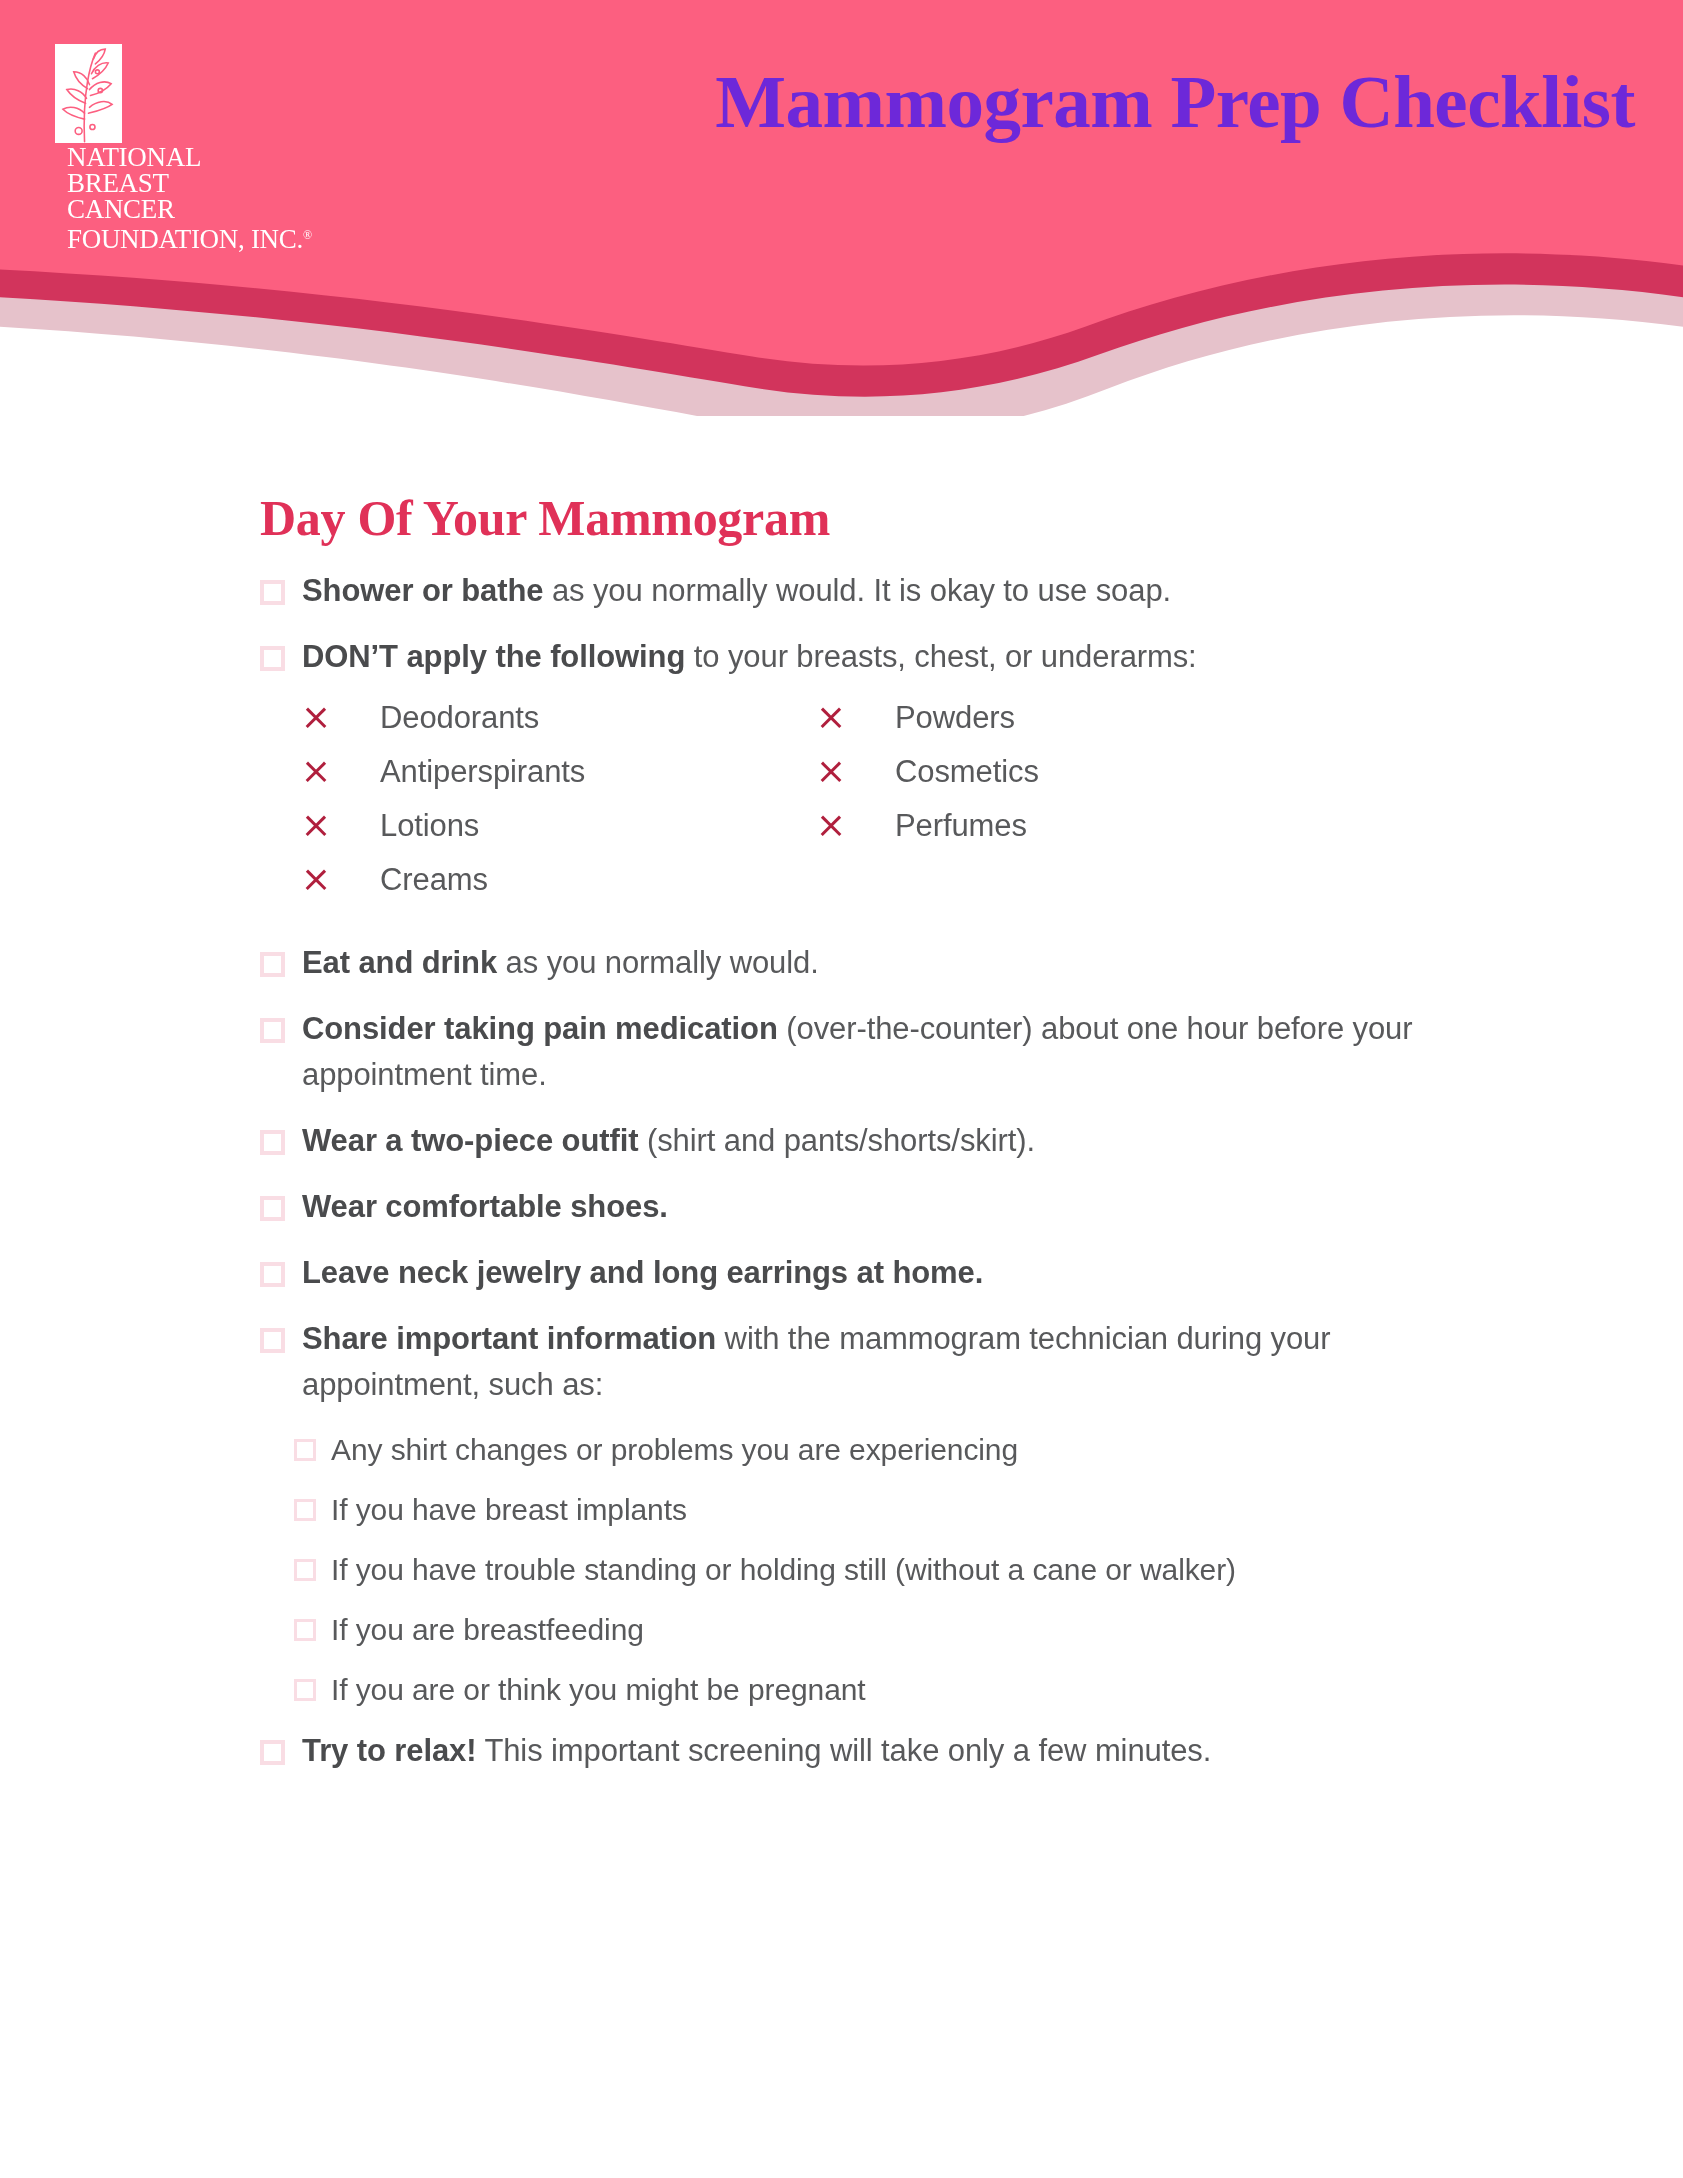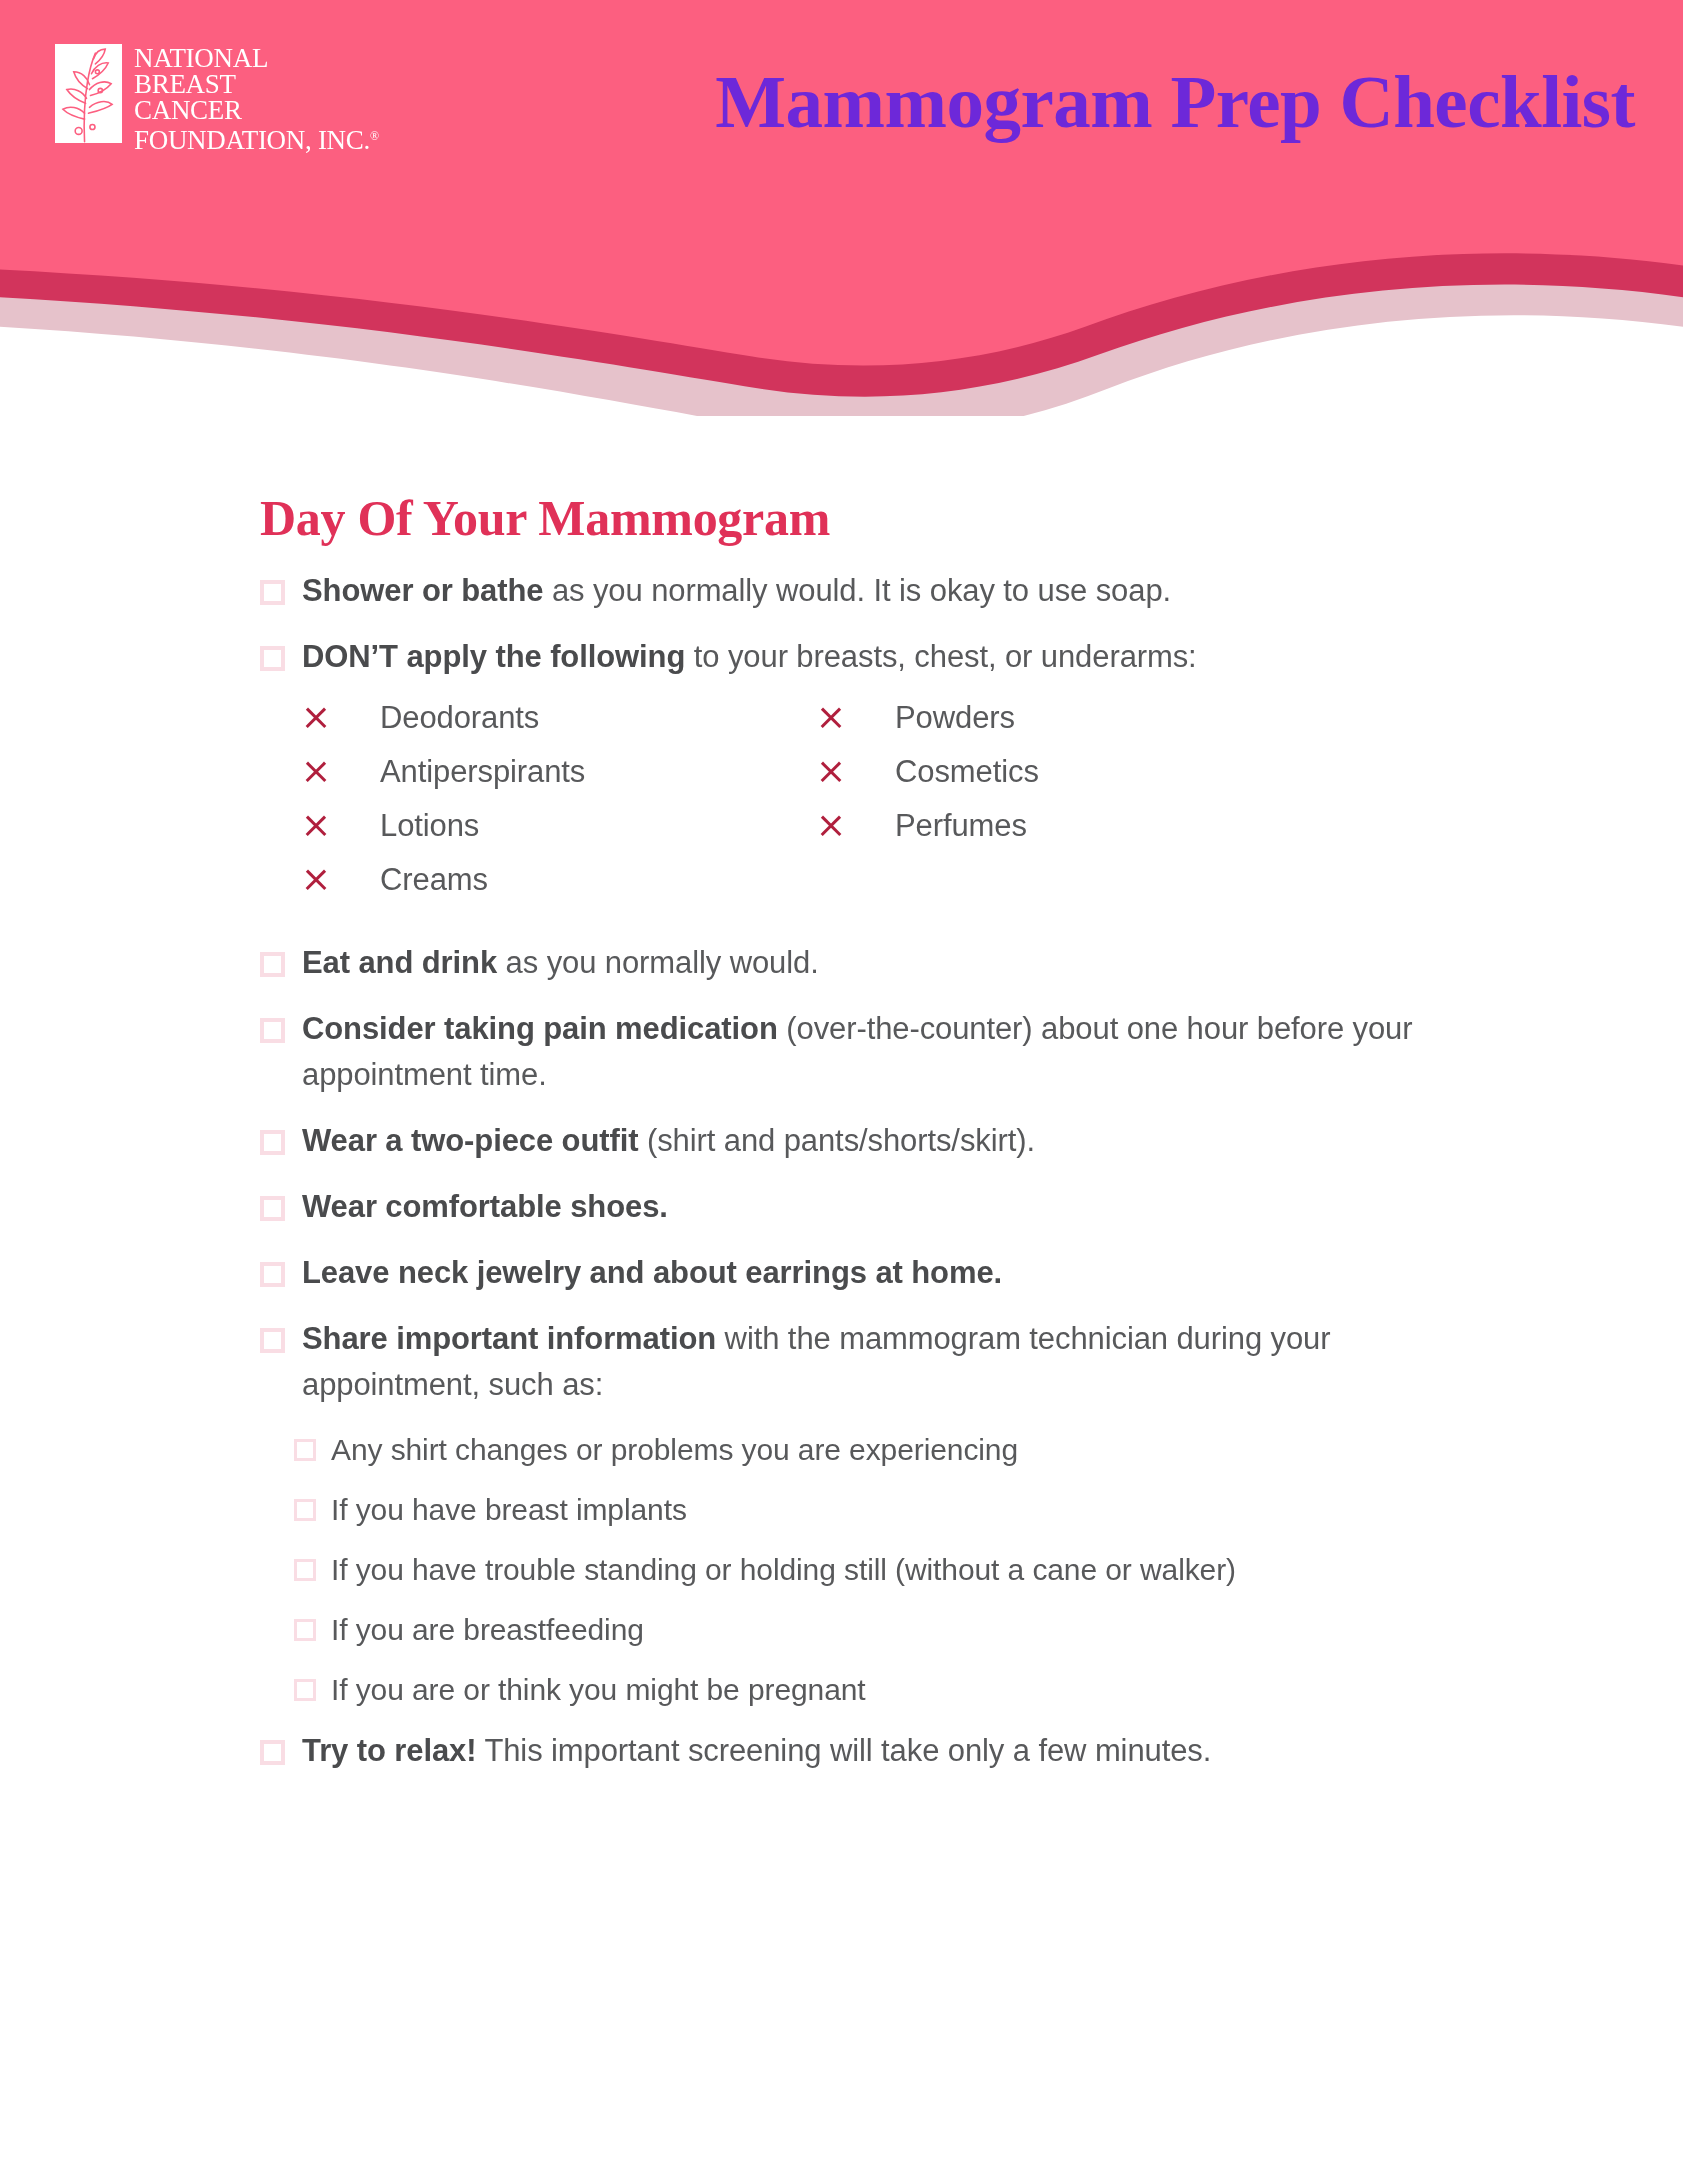--- a/index.html
+++ b/index.html
@@ -42,20 +42,21 @@
     z-index: 3;
   }
 
   
   .logo-block {
     position: absolute;
     left: 55px;
     top: 44px;
     display: flex;
     align-items: flex-start;
+    flex-direction: column;
   }
   .logo-mark {
     width: 67px;
     height: 99px;
     background: #ffffff;
     flex: none;
     position: relative;
   }
   .logo-mark svg { display: block; }
   .logo-words {
@@ -331,21 +332,21 @@
       <div class="cl-text"><b>Wear a two-piece outfit</b><span> (shirt and pants/shorts/skirt).</span></div>
     </div>
 
     <div class="cl-row">
       <div class="chk"></div>
       <div class="cl-text"><b>Wear comfortable shoes.</b><span></span></div>
     </div>
 
     <div class="cl-row">
       <div class="chk"></div>
-      <div class="cl-text"><b>Leave neck jewelry and about earrings at home.</b><span></span></div>
+      <div class="cl-text"><b>Leave neck jewelry and long earrings at home.</b><span></span></div>
     </div>
 
     <div class="cl-row">
       <div class="chk"></div>
       <div class="cl-text"><b>Share important information</b><span> with the mammogram technician during your appointment, such as:</span></div>
     </div>
 
     <div class="sub-list">
       <div class="cl-row">
         <div class="chk sub"></div>

